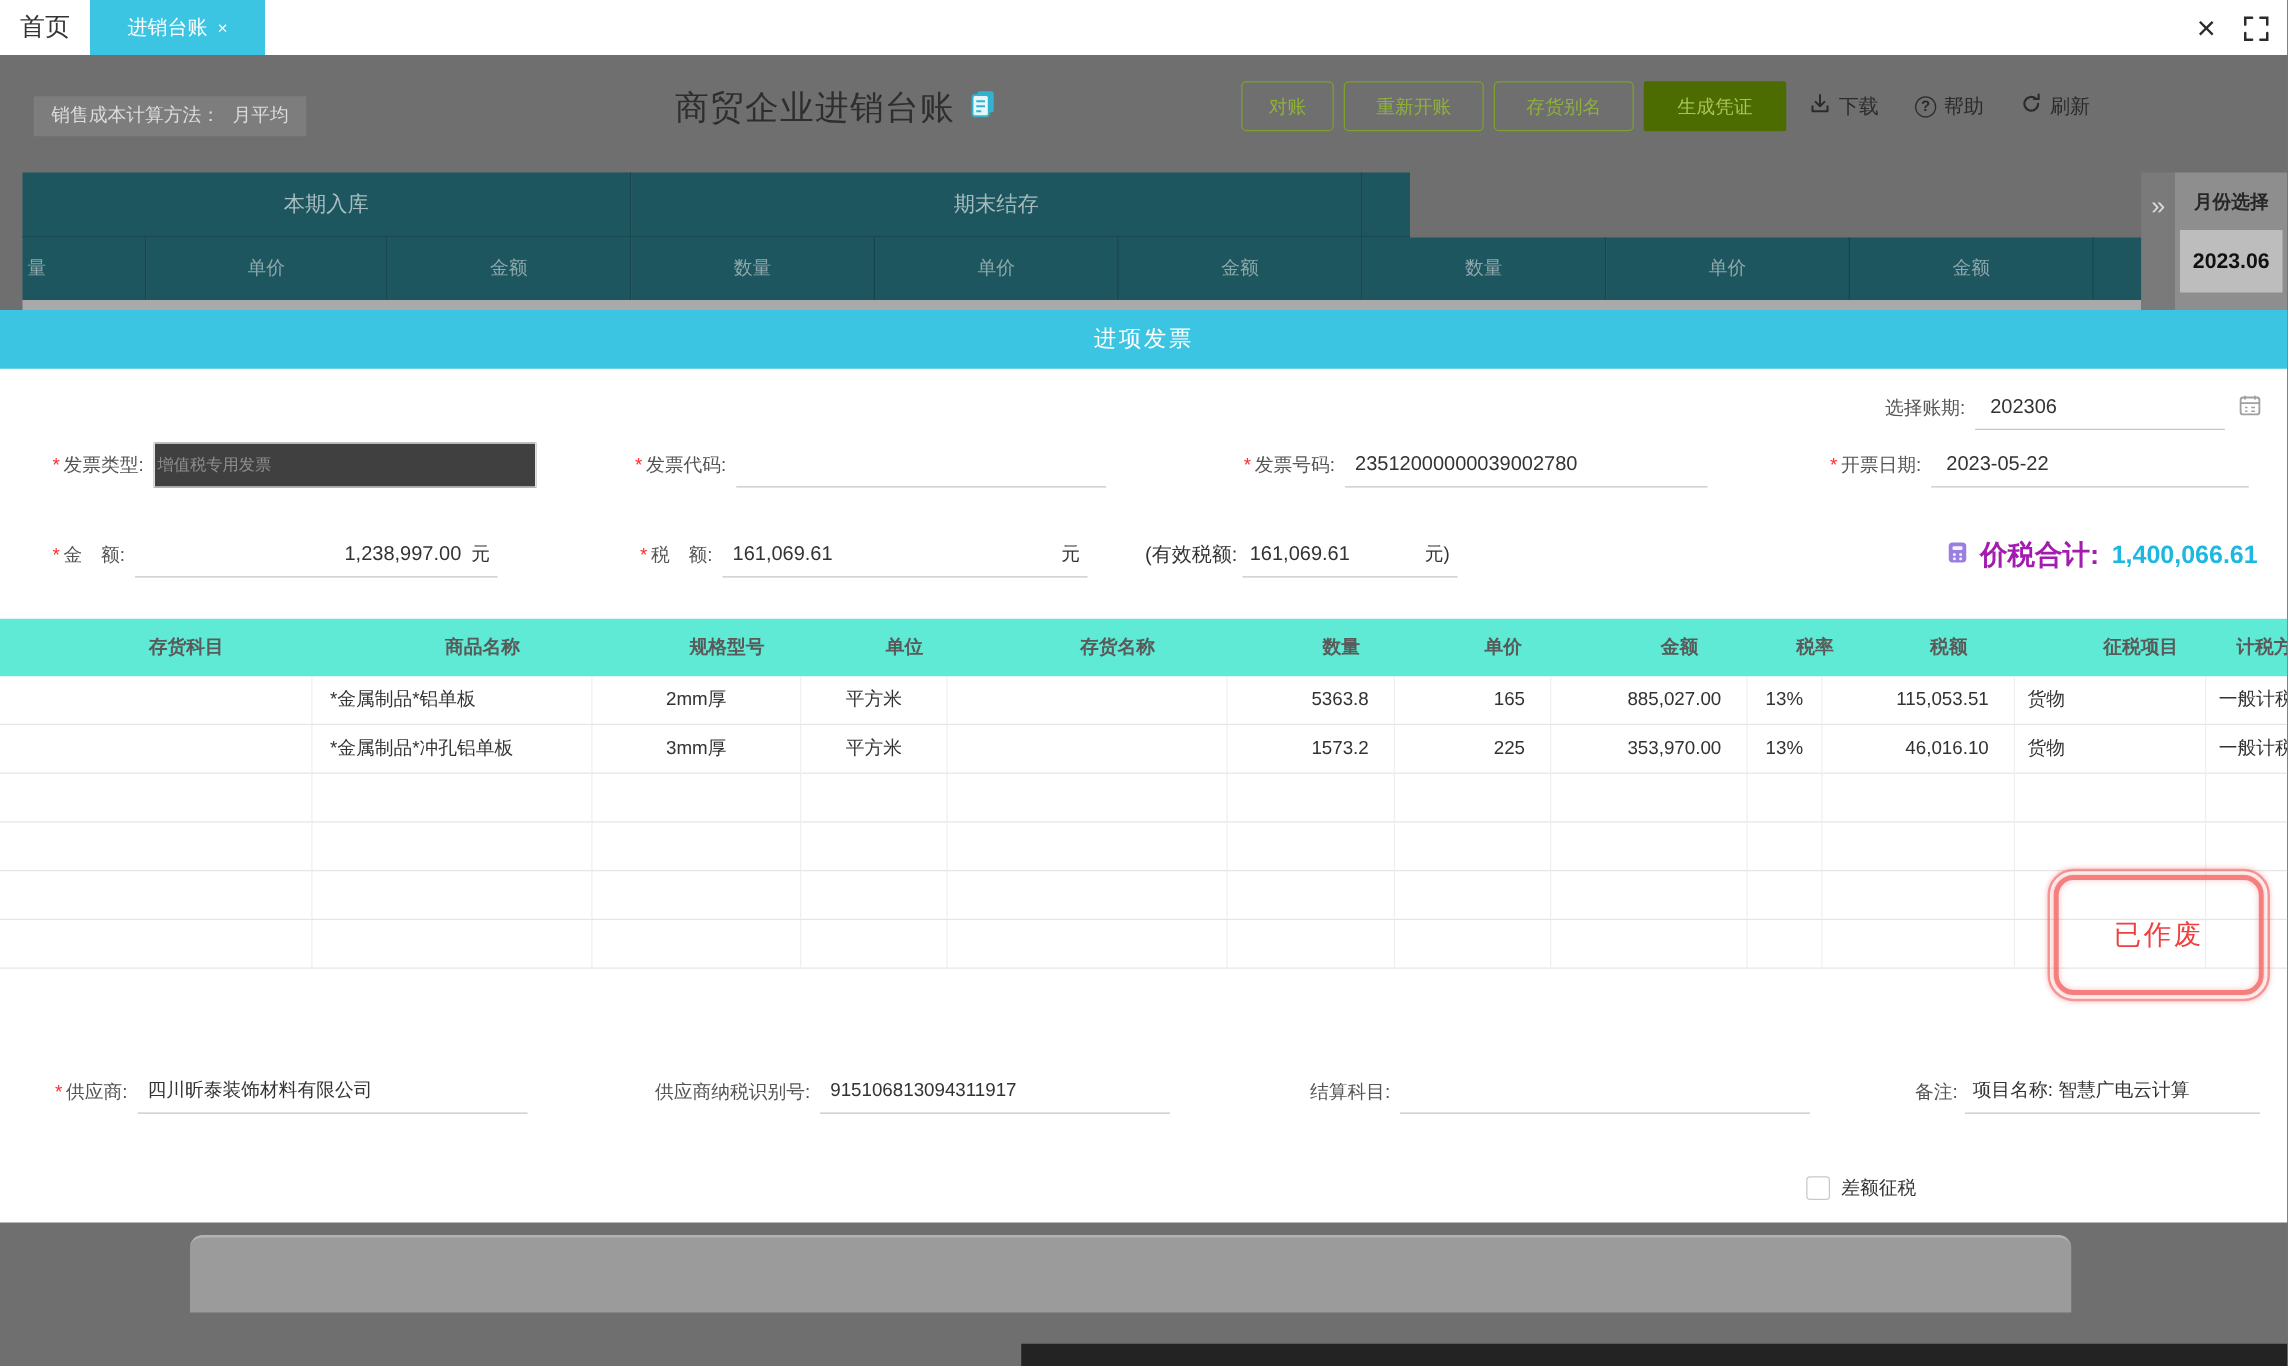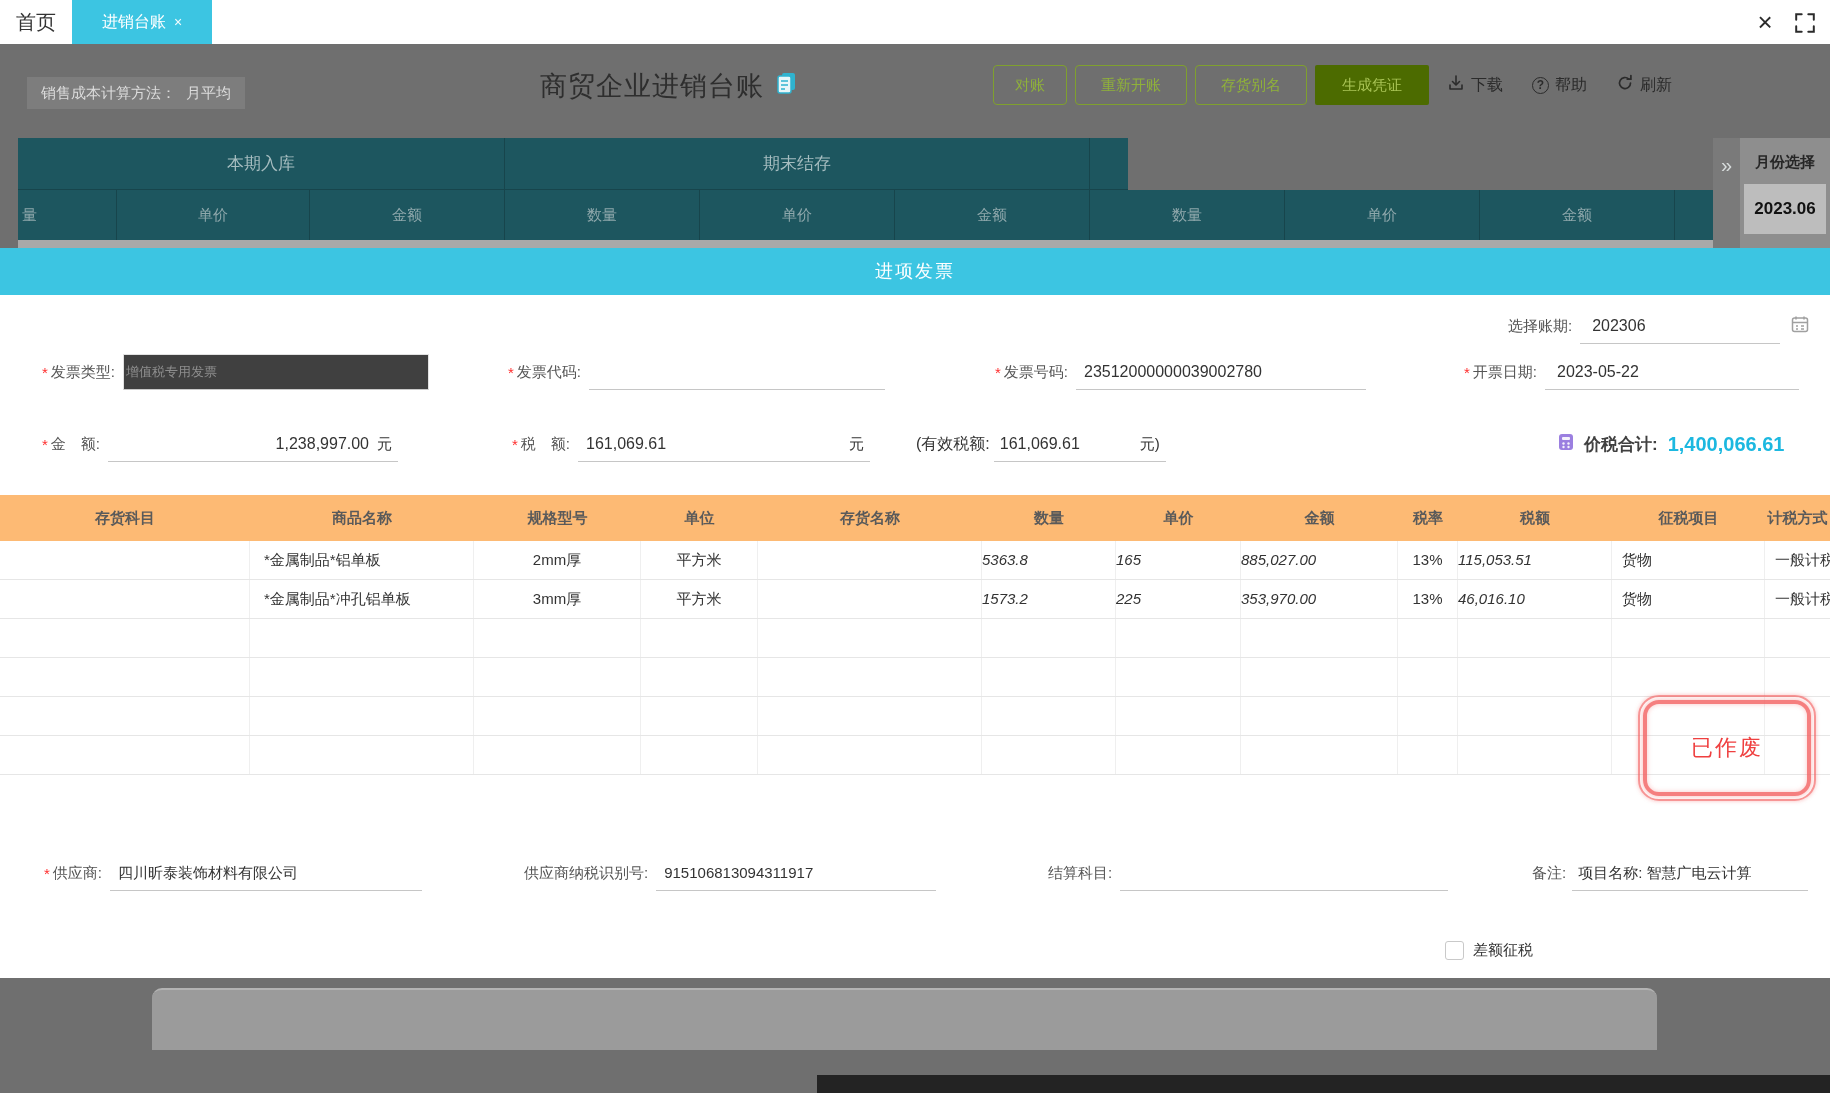--- a/index.html
+++ b/index.html
@@ -76,35 +76,35 @@
   #inp-type{width:306px;height:36px;line-height:34px;background:#404040;border:1px solid #e2e2e2;
     border-bottom:1px solid #c9c9c9;margin-left:8px;padding-left:2px;font-size:13px;color:#8e8e8e;}
   #fg-code{left:508px;top:104px;} #fg-code .ubox{width:296px;}
   #fg-no{left:995px;top:104px;} #fg-no .ubox{width:290px;padding-left:8px;}
   #fg-date{left:1464px;top:104px;} #fg-date .ubox{width:254px;}
 
   #fg-amt{left:42px;top:176px;} #fg-amt .ubox{width:290px;padding-left:6px;justify-content:flex-end;}
   #fg-tax{left:512px;top:176px;} #fg-tax .ubox{width:292px;padding-left:8px;}
   #fg-eff{left:916px;top:176px;} #fg-eff .lab{color:#333;font-size:16px;} #fg-eff .ubox{width:172px;margin-left:4px;padding-left:6px;}
   #fg-total{left:1556px;top:176px;}
-  #total-label{font-size:17px;font-weight:bold;color:#404040;margin-left:8px;}
+  #total-label{font-size:22px;font-weight:bold;color:#a21caf;margin-left:8px;}
   #total-value{font-size:20px;font-weight:bold;color:#1cb8e0;margin-left:10px;white-space:nowrap;}
 
   
   #itable{position:absolute;left:0;top:247px;width:1830px;}
-  .ihead{display:flex;height:46px;background:#fdba74;}
+  .ihead{display:flex;height:46px;background:#5eead4;padding-left:24px;}
   .ihead .hc{line-height:46px;text-align:center;font-size:15px;font-weight:bold;color:#5a5a5a;
     white-space:nowrap;overflow:hidden;}
   .irow{display:flex;height:39px;border-bottom:1px solid #e6e6e6;}
   .irow .cell{height:38px;line-height:38px;font-size:15px;color:#333;border-right:1px solid #efefef;
     white-space:nowrap;overflow:hidden;}
   .c0{width:250px;} .c1{width:224px;} .c2{width:167px;} .c3{width:117px;} .c4{width:224px;}
   .c5{width:134px;} .c6{width:125px;} .c7{width:157px;} .c8{width:60px;} .c9{width:154px;}
   .c10{width:153px;} .c11{flex:1;border-right:none !important;}
-  .tl{text-align:left;padding-left:14px;} .tc{text-align:center;} .tr{font-style:italic;}
+  .tl{text-align:left;padding-left:14px;} .tc{text-align:center;} .tr{text-align:right;padding-right:20px;}
   .tl2{text-align:left;padding-left:10px;}
 
   
   #stamp{position:absolute;left:1643px;top:452px;width:168px;height:96px;border:4px solid rgba(242,95,95,.8);
     border-radius:16px;display:flex;align-items:center;justify-content:center;
     box-shadow:0 0 6px rgba(242,95,95,.45), inset 0 0 5px rgba(242,95,95,.35);}
   #stamp::after{content:"";position:absolute;left:-9px;top:-9px;right:-9px;bottom:-9px;
     border:2px solid rgba(242,95,95,.65);border-radius:21px;box-shadow:0 0 4px rgba(242,95,95,.35);}
   #stamp span{color:#ef4040;font-size:22px;letter-spacing:2px;}
 

